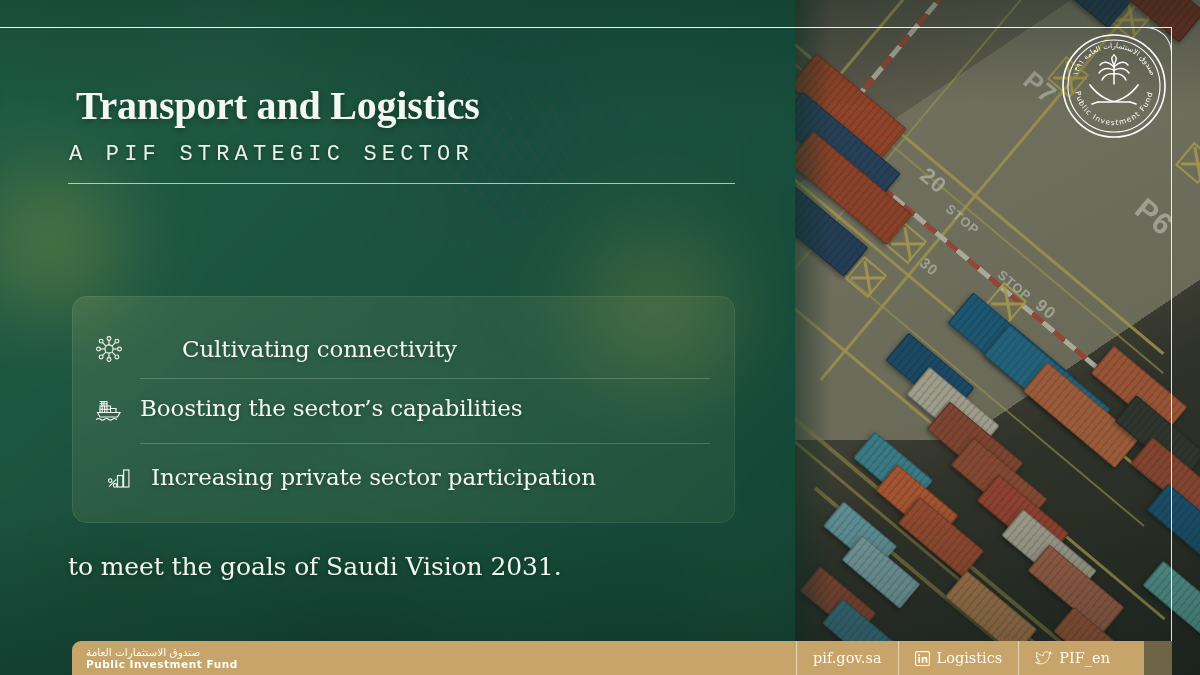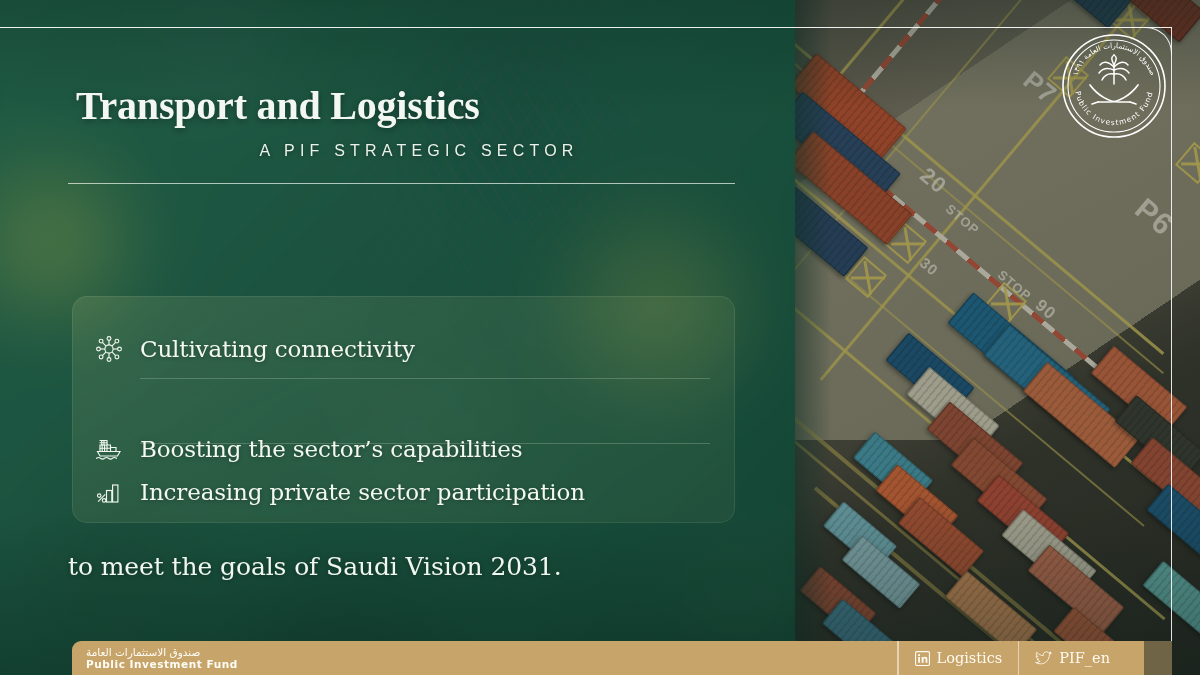--- a/index.html
+++ b/index.html
@@ -128,25 +128,24 @@
 
   .title {
     position:absolute; left:76px; top:84px; width:700px;
     font-family:Liberation Serif, serif;
     font-size:40px; font-weight:700; color:#f2f7f2;
     letter-spacing:-.2px; line-height:1.1;
     text-shadow:0 2px 6px rgba(0,0,0,.35);
   }
   .kicker {
     position:absolute; left:69px; top:142px; width:700px;
-    font-family:Liberation Sans, sans-serif;
-    font-size:16px; font-weight:400; color:#eaf2ea;
+    font-family:Liberation Mono, monospace;
+    font-size:22px; font-weight:400; color:#eaf2ea;
     letter-spacing:5.2px;
     text-shadow:0 1px 4px rgba(0,0,0,.35);
-    text-align:center;
   }
   .rule-top {
     position:absolute; left:68px; top:183px; width:667px; height:1px;
     background:rgba(235,243,235,.72);
   }
   .lede {
     position:absolute; left:68px; top:203px; width:700px;
     font-family:"DejaVu Serif", serif;
     font-size:25px; font-weight:400; color:#f0f6f0; line-height:1.34;
     letter-spacing:-.1px;
@@ -158,23 +157,23 @@
     border-radius:15px;
     background:linear-gradient(150deg, rgba(188,198,128,.16) 0%, rgba(168,186,122,.115) 45%, rgba(150,172,110,.085) 100%);
     box-shadow:inset 0 0 0 1px rgba(226,236,206,.10);
     backdrop-filter:blur(2px);
   }
   .card-list { position:absolute; inset:0; }
   .card-row {
     position:absolute; left:0; width:663px; height:65px;
     display:flex; align-items:center;
   }
-  .card-row.r0 { top:20px; }
-  .card-row.r1 { top:101px;align-items:flex-end; }
-  .card-row.r2 { top:163px; }
+  .card-row.r0 { top:20px;gap:42px; }
+  .card-row.r1 { top:79px; }
+  .card-row.r2 { top:148px;padding-left:11px; }
   .row-sep {
     position:absolute; left:68px; width:570px; height:1px;
     background:rgba(232,240,214,.22);
   }
   .row-sep.s0 { top:82px; }
   .row-sep.s1 { top:147px; }
 
   .row-icon {
     width:68px; flex:0 0 68px; display:flex; align-items:center; justify-content:center;
     padding-left:6px;
@@ -436,20 +435,23 @@
 
   <div class="footer">
     <div class="footer-inner">
       <div class="footer-brand">
         <div class="ar">صندوق الاستثمارات العامة</div>
         <div class="en">Public Investment Fund</div>
       </div>
 
       <div class="footer-right">
         <div class="fr-sep"></div>
+        <div class="fr-item">
+          <span>pif.gov.sa</span>
+        </div>
         <div class="fr-sep"></div>
         <div class="fr-item">
           <span>
             <svg width="15" height="15" viewBox="0 0 16 16">
               <rect x="0.6" y="0.6" width="14.8" height="14.8" rx="1.2" fill="none" stroke="#fffaf0" stroke-width="1.2"></rect>
               <rect x="3.4" y="6.4" width="1.9" height="6.1" fill="#fffaf0"></rect>
               <rect x="3.3" y="3.4" width="2.1" height="2.0" fill="#fffaf0"></rect>
               <path d="M7.1,12.5 V6.4 h1.8 v0.9 c0.5,-0.8 1.3,-1.1 2.1,-1.1 c1.5,0 2.2,0.9 2.2,2.6 V12.5 h-1.9 V9.2 c0,-0.9 -0.3,-1.3 -1,-1.3 c-0.7,0 -1.2,0.5 -1.2,1.4 V12.5 Z" fill="#fffaf0"></path>
             </svg>
           </span>

